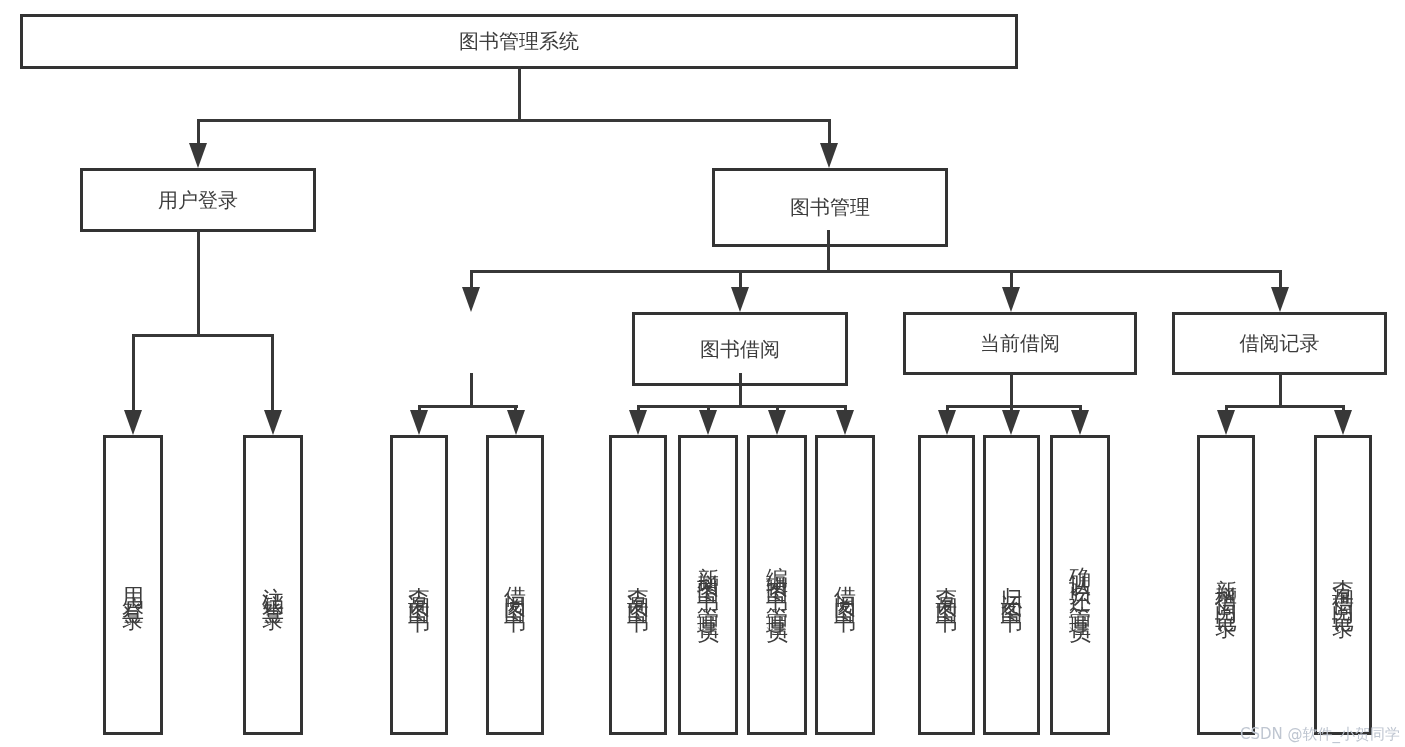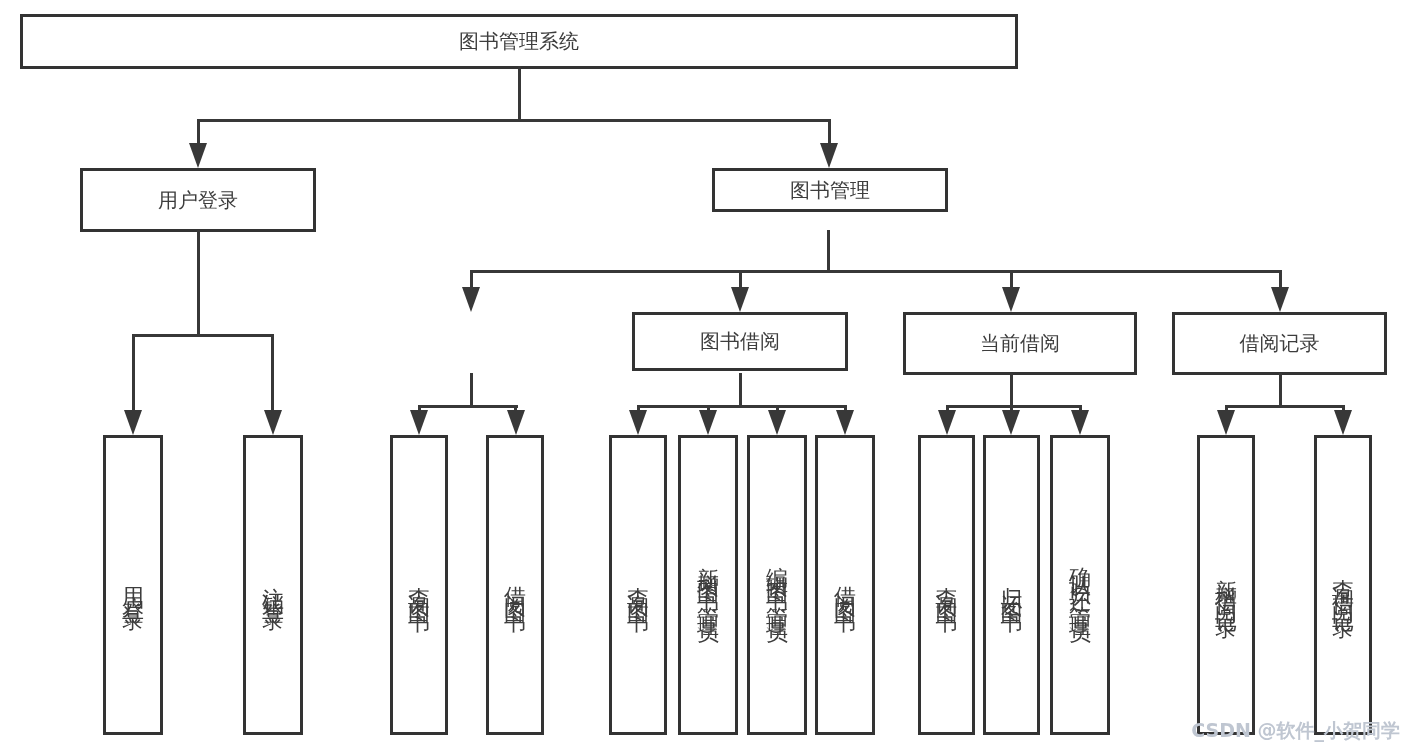--- a/index.html
+++ b/index.html
@@ -22,22 +22,22 @@
   }
   .hline, .vline { position:absolute; background:var(--line,#383838); }
   .hline { height:3px; }
   .vline { width:3px; }
   .arrow {
     position:absolute; width:0; height:0;
     border-left:9px solid transparent; border-right:9px solid transparent;
     border-top:25px solid var(--line,#383838);
   }
   .watermark {
-    position:absolute; right:5px; bottom:3px; font-size:19px;
-    color:var(--watermark,#bfc6d1); z-index:5; white-space:nowrap;font-weight:bold;
+    position:absolute; right:5px; bottom:3px; font-size:15px;
+    color:var(--watermark,#bfc6d1); z-index:5; white-space:nowrap;
   }
 </style>
 </head>
 <body>
 
 <div class="canvas">
 
   <div class="box h" style="left:20px;top:14px;width:998px;height:55px">
     <span class="lbl">图书管理系统</span>
   </div>
@@ -45,21 +45,21 @@
   <div class="vline" style="left:518px;top:66px;height:53px"></div>
   <div class="hline" style="left:197px;top:119px;width:634px"></div>
   <div class="vline" style="left:197px;top:119px;height:28px"></div>
   <div class="arrow" style="left:189px;top:143px"></div>
   <div class="vline" style="left:828px;top:119px;height:28px"></div>
   <div class="arrow" style="left:820px;top:143px"></div>
 
   <div class="box h" style="left:80px;top:168px;width:236px;height:64px">
     <span class="lbl">用户登录</span>
   </div>
-  <div class="box h" style="left:712px;top:168px;width:236px;height:44px">
+  <div class="box h" style="left:712px;top:168px;width:236px;height:79px">
     <span class="lbl">图书管理</span>
   </div>
 
   <div class="vline" style="left:197px;top:230px;height:106px"></div>
   <div class="hline" style="left:132px;top:334px;width:142px"></div>
   <div class="vline" style="left:132px;top:334px;height:80px"></div>
   <div class="arrow" style="left:124px;top:410px"></div>
   <div class="vline" style="left:271px;top:334px;height:80px"></div>
   <div class="arrow" style="left:264px;top:410px"></div>
 
@@ -67,21 +67,21 @@
   <div class="hline" style="left:470px;top:270px;width:812px"></div>
   <div class="vline" style="left:470px;top:270px;height:20px"></div>
   <div class="arrow" style="left:462px;top:287px"></div>
   <div class="vline" style="left:739px;top:270px;height:20px"></div>
   <div class="arrow" style="left:731px;top:287px"></div>
   <div class="vline" style="left:1010px;top:270px;height:20px"></div>
   <div class="arrow" style="left:1002px;top:287px"></div>
   <div class="vline" style="left:1279px;top:270px;height:20px"></div>
   <div class="arrow" style="left:1271px;top:287px"></div>
 
-  <div class="box h" style="left:632px;top:312px;width:216px;height:59px">
+  <div class="box h" style="left:632px;top:312px;width:216px;height:74px">
     <span class="lbl">图书借阅</span>
   </div>
   <div class="box h" style="left:903px;top:312px;width:234px;height:63px">
     <span class="lbl">当前借阅</span>
   </div>
   <div class="box h" style="left:1172px;top:312px;width:215px;height:63px">
     <span class="lbl">借阅记录</span>
   </div>
 
   <div class="vline" style="left:470px;top:373px;height:34px"></div>

